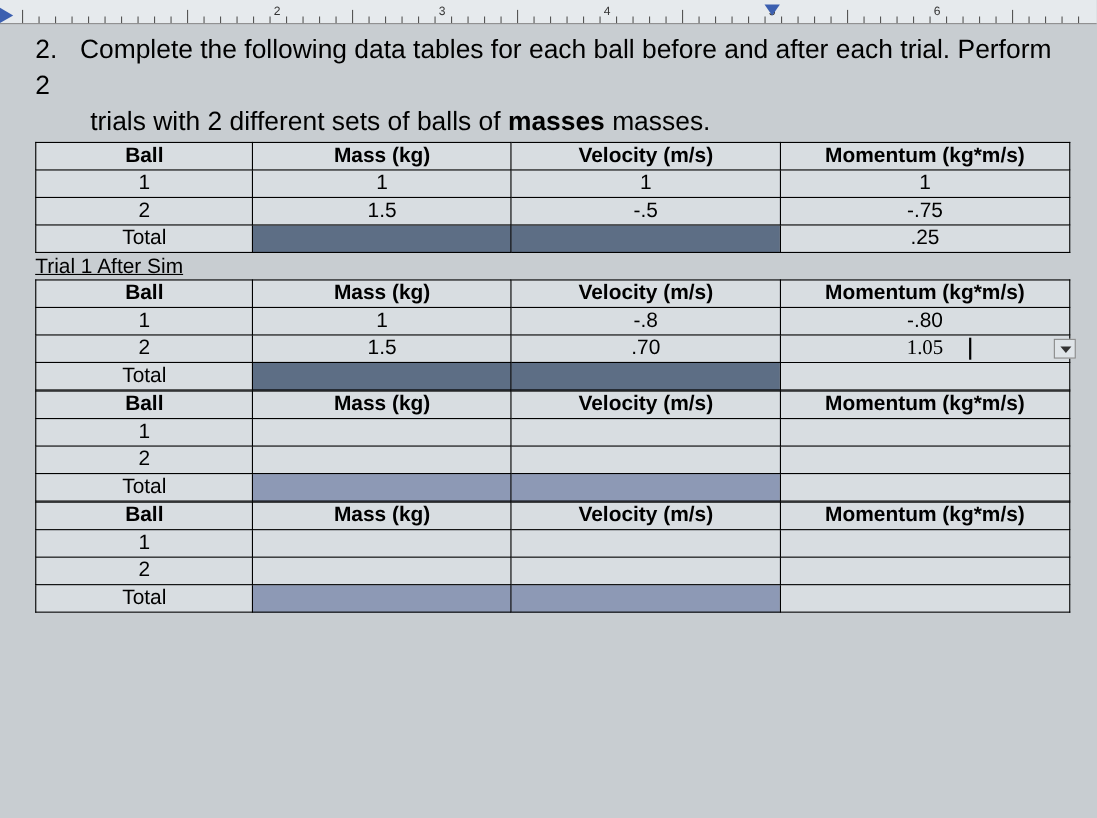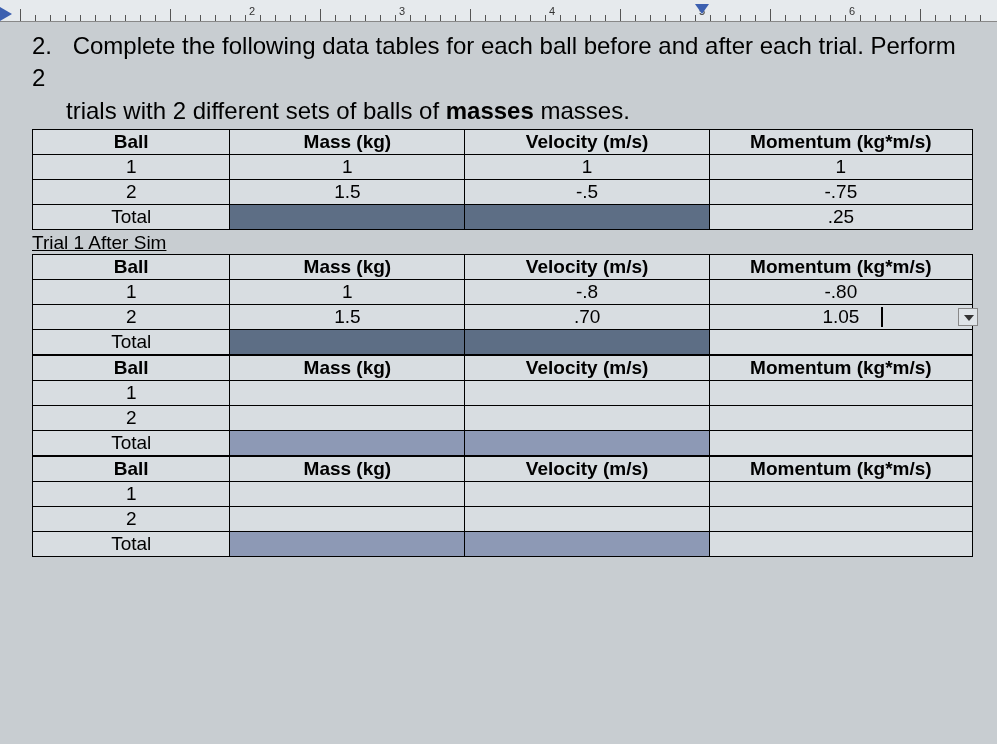--- a/index.html
+++ b/index.html
@@ -84,20 +84,21 @@
   }
   table.data td.shade2 {
     background: #8d99b5;
   }
   .col-ball { width: 21%; }
   .col-m { width: 25%; }
   .col-v { width: 26%; }
   .col-p { width: 28%; }
   .cursor-cell {
     position: relative;
+    font-family: Liberation Serif, serif;
   }
   .cursor-cell::after {
     content:"";
     position:absolute;
     right:34%;
     top:2px; bottom:2px;
     width:2px;
     background:#000;
   }
   .dd-arrow {
@@ -199,21 +200,21 @@
     <div class="tick" style="left: 950px;"></div>
     <div class="tick" style="left: 965px;"></div>
     <div class="tick" style="left: 980px;"></div>
   </div>
 
 <div class="page">
 
   <div class="instr">
     <span class="num2">2.</span>
     <span>Complete the following data tables for each ball before and after each trial.  Perform 2</span><br>
-    <span style="margin-left:34px">trials with 2 different sets of balls of </span><b>masses</b><span> masses.</span>
+    <span style="margin-left:50px">trials with 2 different sets of balls of </span><b>masses</b><span> masses.</span>
   </div>
 
   <table class="data">
     <colgroup>
         <col class="col-ball">
         <col class="col-m">
         <col class="col-v">
         <col class="col-p">
       </colgroup>
     <tbody>

